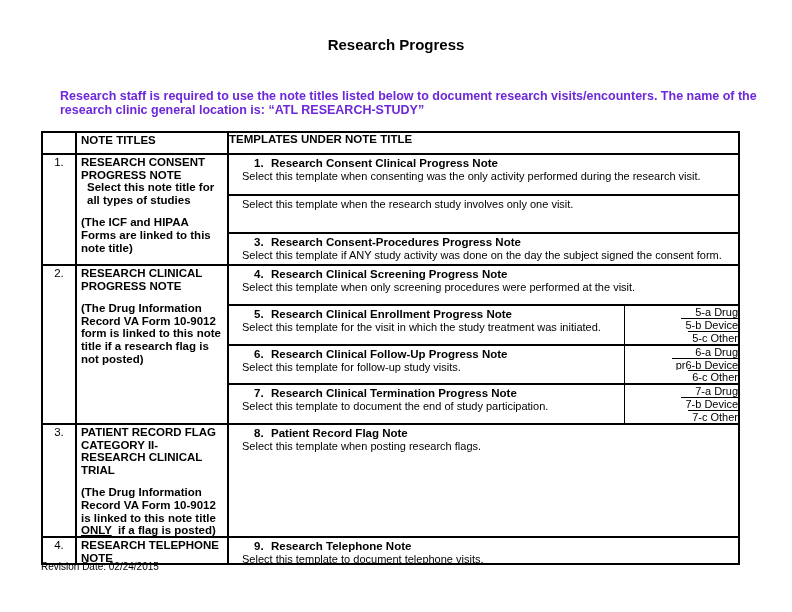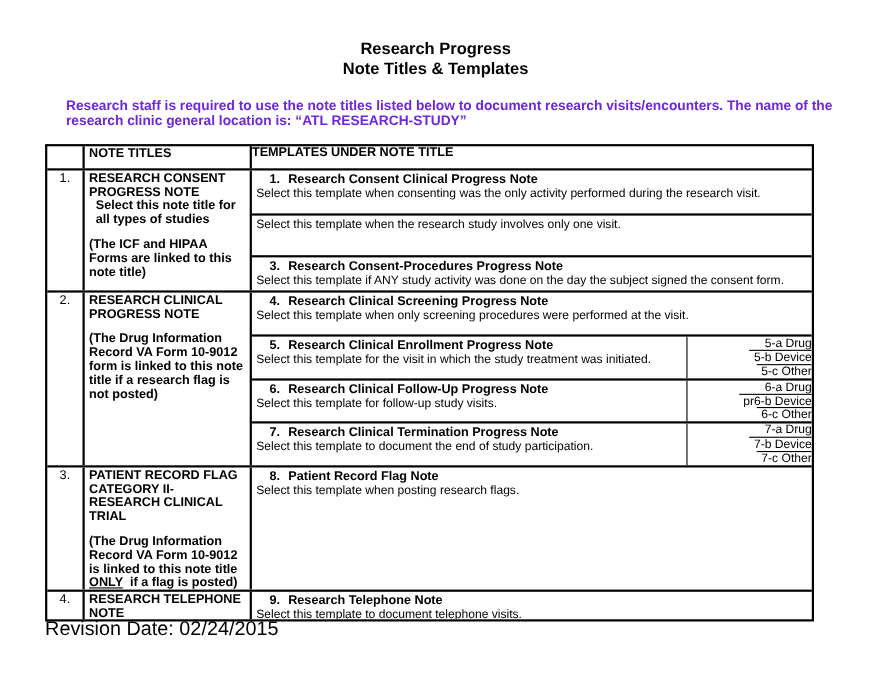--- a/index.html
+++ b/index.html
@@ -33,41 +33,40 @@
   .b3 { margin-top:10px; }
   .onlyline { }
   .only { text-decoration:underline; }
   .onlyrest { white-space:pre;text-align:right; }
 
   .stack { flex:1; display:flex; flex-direction:column; min-width:0; }
   .tpl { display:flex; overflow:hidden; flex:none; }
   .tpl + .tpl { border-top:2px solid #000; }
   .tpl.fill { flex:1; }
   .h39 { height:39px; } .h38 { height:38px; } .h40 { height:40px; }
-  .tmain { flex:1; min-width:0; padding:2px 0 0 3px; font-size:11px; line-height:13px;
+  .tmain { flex:1; min-width:0; padding:2px 0 0 12px; font-size:11px; line-height:13px;
            white-space:nowrap; overflow:hidden; }
   .tline { font-weight:bold; font-size:11.5px; padding-left:13px; }
   .tnum  { display:inline-block; min-width:17px; }
   .tdesc { padding-left:1px; }
   .tags { width:114px; flex:none; border-left:1px solid #000; display:flex;
           flex-direction:column; font-size:11px;align-items:flex-end; }
   .tag  { flex:1; padding:1px 0 0 4px; line-height:11px; white-space:nowrap; overflow:hidden; }
   .tag + .tag { border-top:1px solid #000; }
 
-  .footer { position:absolute; left:41px; top:561px; font-size:18px; }
+  .footer { position:absolute; left:41px; top:561px; font-size:10px; }
   .ln { min-height:12.6px; }
 </style>
 </head>
 <body>
 
 <div class="page">
 
   <div class="title">
     <div>Research Progress</div>
-    <div>Note Titles &amp; Templates</div>
   </div>
 
   <div class="intro" style="color: #6d28d9;">
     <div>Research staff is required to use the note titles listed below to document research visits/encounters. The name of the</div>
     <div>research clinic general location is: “ATL RESEARCH-STUDY”</div>
   </div>
 
   <div class="rtable">
 
     <div class="hrow">

